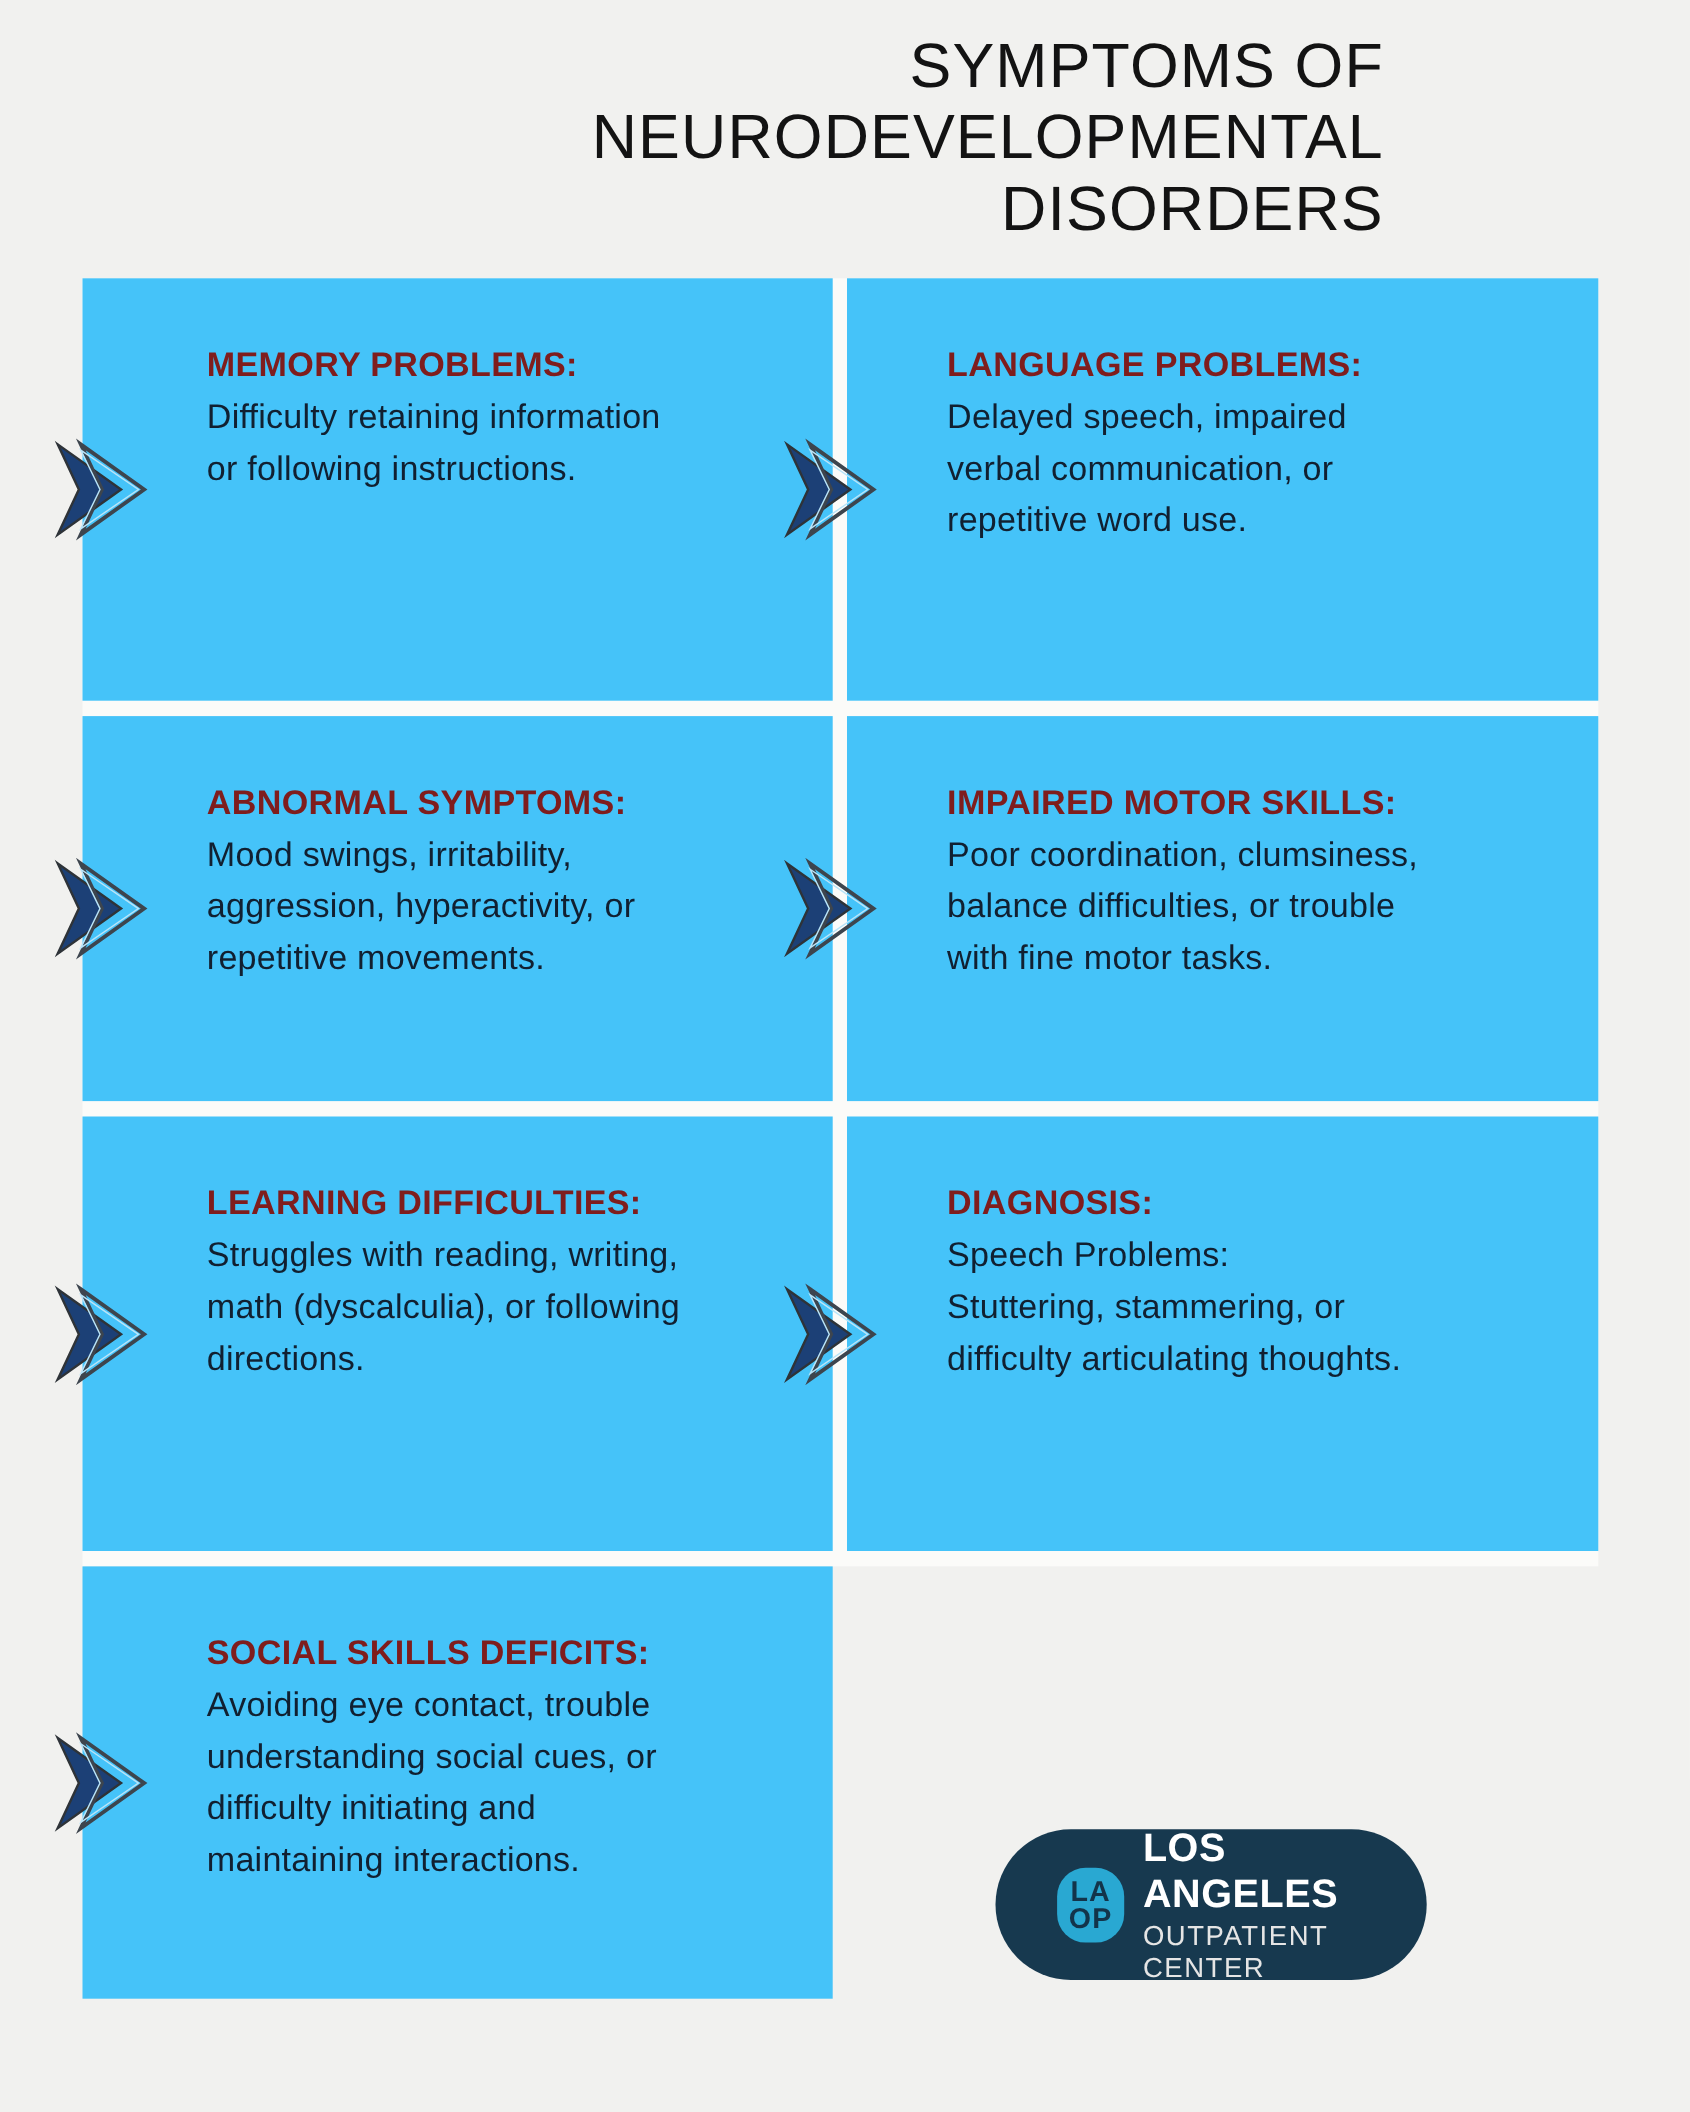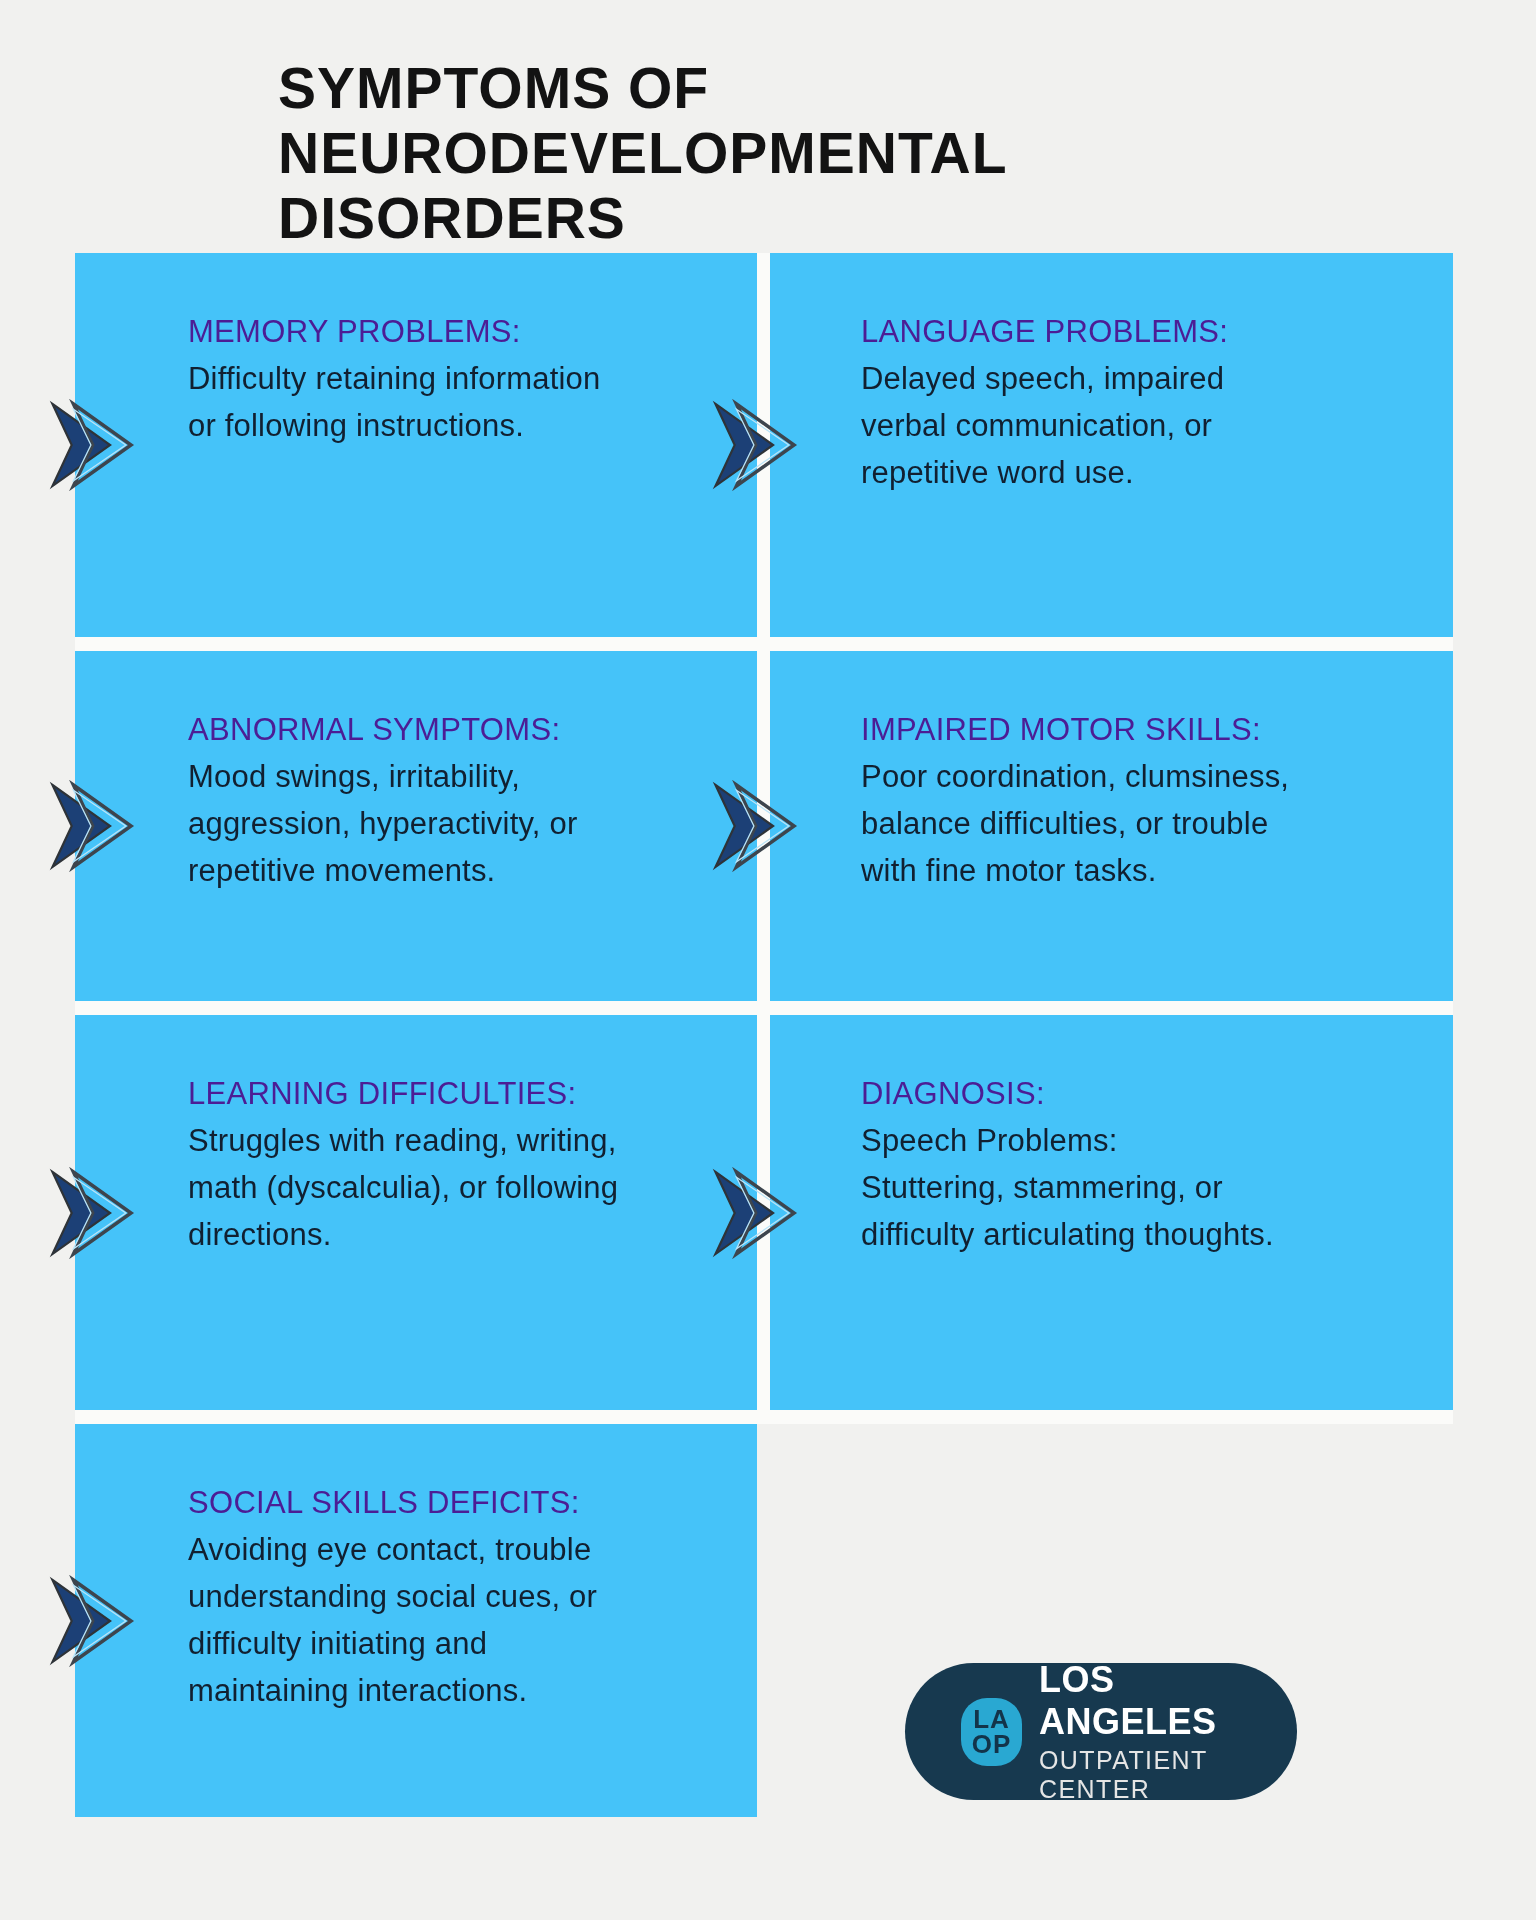--- a/index.html
+++ b/index.html
@@ -10,26 +10,26 @@
   }
   .page {
     position: relative;
     width: 1536px;
     height: 1920px;
     background: #f1f1ef;
     overflow: hidden;
   }
   .title {
     margin: 0 auto;
-    padding-top: 56px;
+    padding-top: 28px;
     max-width: 980px;
-    text-align: left;
+    text-align: right;
     font-size: 57px;
     line-height: 1.14;
-    font-weight: 700;
+    font-weight: 400;
     letter-spacing: 1px;
     color: #131313;
   }
   .grid-wrap {
     position: absolute;
     left: 75px;
     top: 253px;
     width: 1378px;
   }
   .grid-top {
@@ -44,24 +44,24 @@
   .card {
     position: relative;
     background: #45c3f9;
     padding-top: 55px;
   }
   .card.col-left  { padding-left: 113px; padding-right: 30px; }
   .card.col-right { padding-left: 91px;  padding-right: 30px; }
   .card-text { max-width: 440px; }
   .card-heading {
     font-size: 31px;
-    font-weight: normal;
+    font-weight: bold;
     line-height: 47px;
     letter-spacing: 0.3px;
-    color: #4c1d95;
+    color: #7f1d1d;
     white-space: nowrap;
   }
   .card-body {
     font-size: 31px;
     line-height: 47px;
     letter-spacing: 0.2px;
     color: #112031;
   }
   .row4-card {
     width: 682px;

